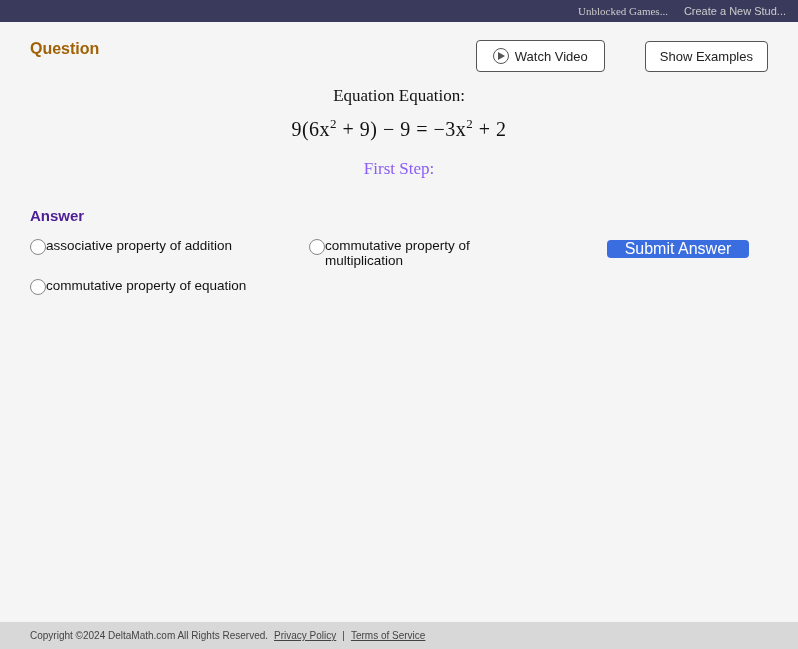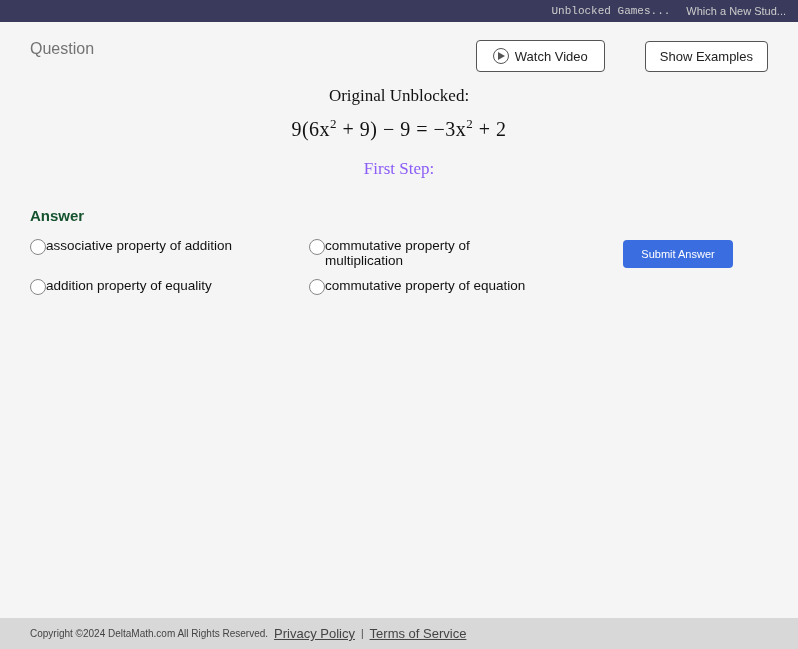--- a/index.html
+++ b/index.html
@@ -17,21 +17,21 @@
       height: 22px;
       display: flex;
       align-items: center;
       justify-content: flex-end;
       padding: 0 12px;
       gap: 16px;
     }
     .top-bar-text {
       color: #ccc;
       font-size: 11px;
-      font-family: Liberation Mono, monospace;
+      font-family: Liberation Serif, serif;
       text-align: right;
     }
     .top-bar-create {
       color: #ccc;
       font-size: 11px;
       font-family: Arial, sans-serif;
     }
 
     .main-content {
       background: #f5f5f5;
@@ -42,23 +42,23 @@
 
     .header-row {
       display: flex;
       justify-content: space-between;
       align-items: flex-start;
       margin-bottom: 14px;
     }
 
     .question-label {
       font-family: Arial, sans-serif;
-      font-weight: normal;
+      font-weight: bold;
       font-size: 16px;
-      color: #737373;
+      color: #a16207;
     }
 
     .header-buttons {
       display: flex;
       gap: 8px;
       align-items: center;
     }
 
     .watch-video-btn {
       border: 1.5px solid #555;
@@ -144,21 +144,21 @@
     }
 
     .answer-section {
       margin-top: 28px;
     }
 
     .answer-label {
       font-family: Arial, sans-serif;
       font-weight: bold;
       font-size: 15px;
-      color: #14532d;
+      color: #4c1d95;
       margin-bottom: 14px;
       margin-top: 18px;
     }
 
     .answer-grid {
       display: grid;
       grid-template-columns: 1fr 1fr 180px;
       gap: 10px 20px;
       align-items: start;
     }
@@ -189,22 +189,22 @@
       justify-content: center;
       align-items: flex-start;
       padding-top: 2px;
     }
 
     .submit-btn {
       background: #3a6de0;
       color: #fff;
       border: none;
       border-radius: 4px;
-      padding: 8px 18px;
-      font-size: 11px;
+      padding: 0 18px;
+      font-size: 16px;
       font-family: Arial, sans-serif;
       cursor: pointer;
       white-space: nowrap;
     }
 
     .footer {
       background: #d8d8d8;
       padding: 8px 30px;
       display: flex;
       align-items: center;
@@ -213,58 +213,58 @@
     }
 
     .footer-text {
       font-family: Arial, sans-serif;
       font-size: 10px;
       color: #444;
     }
 
     .footer-link {
       font-family: Arial, sans-serif;
-      font-size: 13px;
+      font-size: 10px;
       color: #444;
       text-decoration: underline;
       cursor: pointer;
     }
 
     sup {
       font-size: 0.65em;
       vertical-align: super;
     }
   </style>
 </head>
 <body>
 
 <div class="top-bar">
   <span class="top-bar-text">Unblocked Games...</span>
-  <span class="top-bar-create">Which a New Stud...</span>
+  <span class="top-bar-create">Create a New Stud...</span>
 </div>
 
 <div class="main-content">
 
   <div class="header-row">
     <span class="question-label">Question</span>
     <div class="header-buttons">
       <button class="watch-video-btn">
         <span class="play-icon"></span>
         <span>Watch Video</span>
       </button>
       <button class="show-examples-btn">
         <span>Show Examples</span>
       </button>
     </div>
   </div>
 
 
   <div class="equation-section">
     <div class="eq-title">
-      <span>Original Unblocked:</span>
+      <span>Equation Equation:</span>
     </div>
     <div class="eq-formula">
       9(6x<sup>2</sup> + 9) − 9 = −3x<sup>2</sup> + 2
     </div>
   </div>
 
   <div class="equation-section">
     <div class="step-title">First Step:</div>
   </div>
 
@@ -279,24 +279,20 @@
 
       <label class="answer-option">
         <span class="radio-circle"></span>
         <span>commutative property of<br>multiplication</span>
       </label>
 
       <div class="submit-btn-cell">
         <button class="submit-btn">Submit Answer</button>
       </div>
 
-      <label class="answer-option">
-        <span class="radio-circle"></span>
-        <span>addition property of equality</span>
-      </label>
 
       <label class="answer-option">
         <span class="radio-circle"></span>
         <span>commutative property of equation</span>
       </label>
 
     </div>
   </div>
 
 </div>

